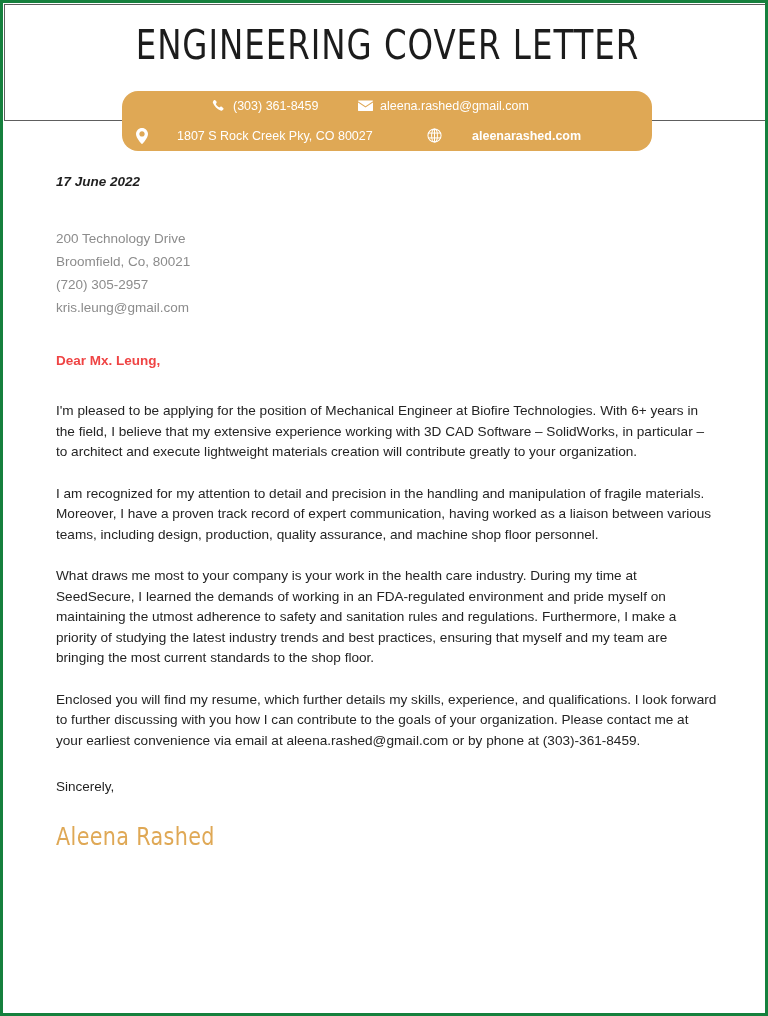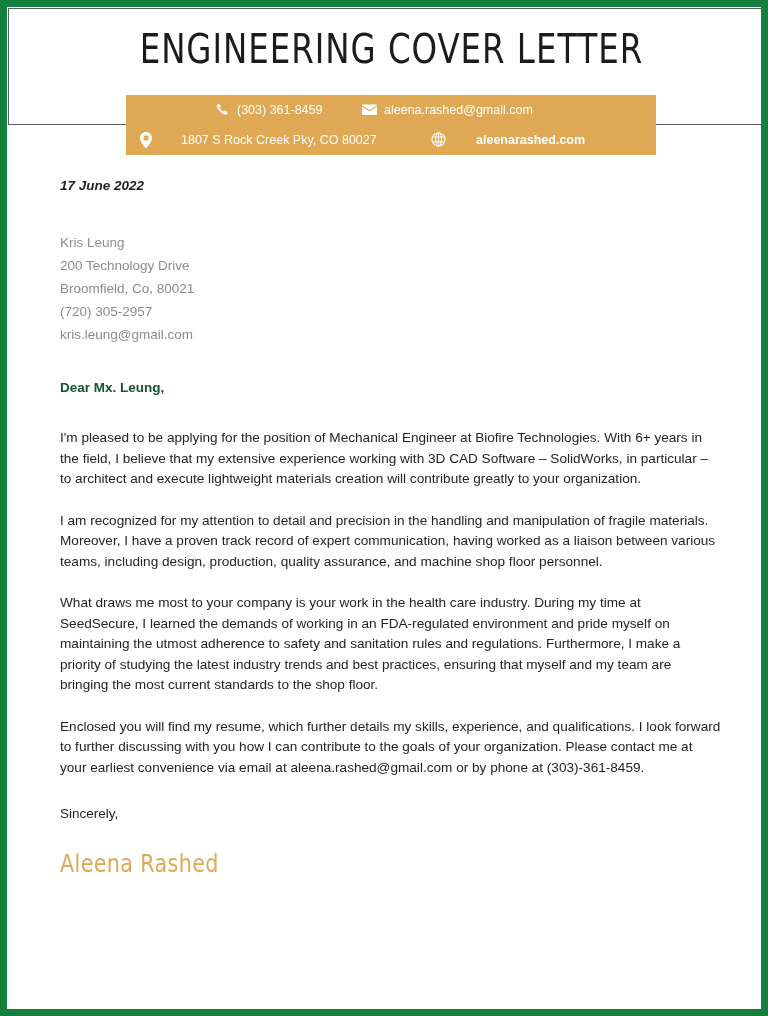--- a/index.html
+++ b/index.html
@@ -16,21 +16,21 @@
     -webkit-font-smoothing: antialiased;
   }
 
   
   #page {
     position: absolute;
     left: 0; top: 0;
     width: 768px;
     height: 1016px;
     background: #fff;
-    border: 7px solid #15803d;
+    border: 3px solid #15803d;
     box-sizing: border-box;
     overflow: hidden;
   }
 
   
   #header-box {
     position: absolute;
     left: 1px;
     top: 1px;
     width: 765px;
@@ -59,20 +59,21 @@
 
   
   #contact-band {
     position: absolute;
     left: 119px;
     top: 88px;
     width: 530px;
     height: 60px;
     background: #dfa855;
     z-index: 5;
+    border-radius: 16px;
   }
   .contact-row {
     position: absolute;
     left: 0;
     width: 530px;
     height: 30px;
     display: flex;
     align-items: center;
   }
   #contact-row-1 { top: 0px; }
@@ -131,21 +132,21 @@
     font-size: 13.5px;
     line-height: 23px;
     color: #8c8c8c;
     font-weight: normal;
   }
 
   #salutation {
     font-size: 13.5px;
     line-height: 18px;
     font-weight: bold;
-    color: #14532d;
+    color: #ef4444;
     margin: 0 0 31px 0;
   }
 
   .letter-paragraph {
     font-size: 13.6px;
     line-height: 20.5px;
     color: #242424;
     margin: 0 0 21px 0;
     text-align: left;
   }
@@ -223,21 +224,20 @@
       </span>
       <span class="ci-text">aleenarashed.com</span>
     </div>
   </div>
 
   <div id="body-area">
 
     <div id="letter-date">17 June 2022</div>
 
     <div id="recipient-block">
-      <div class="recipient-line">Kris Leung</div>
       <div class="recipient-line">200 Technology Drive</div>
       <div class="recipient-line">Broomfield, Co, 80021</div>
       <div class="recipient-line">(720) 305-2957</div>
       <div class="recipient-line">kris.leung@gmail.com</div>
     </div>
 
     <div id="salutation">Dear Mx. Leung,</div>
 
     <p class="letter-paragraph">I'm pleased to be applying for the position of Mechanical Engineer at Biofire Technologies. With 6+ years in the field, I believe that my extensive experience working with 3D CAD Software – SolidWorks, in particular – to architect and execute lightweight materials creation will contribute greatly to your organization.</p>
     <p class="letter-paragraph">I am recognized for my attention to detail and precision in the handling and manipulation of fragile materials. Moreover, I have a proven track record of expert communication, having worked as a liaison between various teams, including design, production, quality assurance, and machine shop floor personnel.</p>

